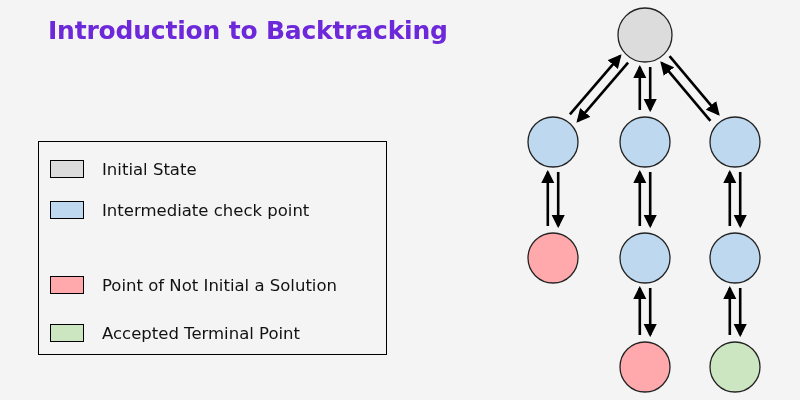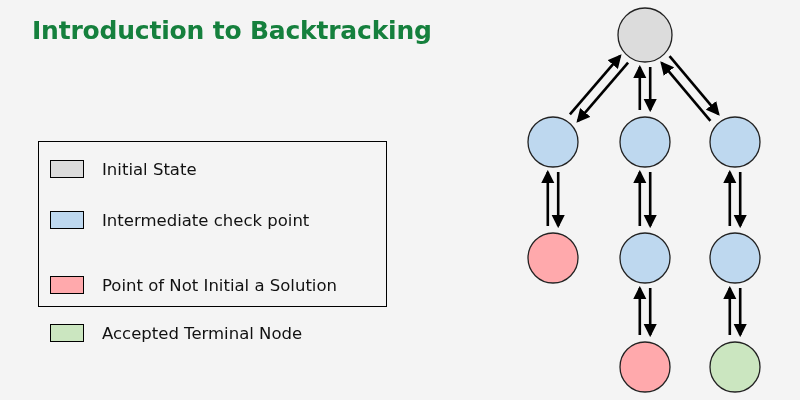--- a/index.html
+++ b/index.html
@@ -9,34 +9,34 @@
   body {
     width: 800px;
     height: 400px;
     background: #f4f4f4;
     font-family: "DejaVu Sans", sans-serif;
     overflow: hidden;
     position: relative;
   }
   #page-title {
     position: absolute;
-    left: 32px;
+    left: 48px;
     top: 16px;
     font-size: 25px;
     font-weight: bold;
-    color: #15803d;
+    color: #6d28d9;
     letter-spacing: -0.2px;
     white-space: nowrap;
   }
   #legend-box {
     position: absolute;
     left: 38px;
     top: 141px;
     width: 349px;
-    height: 166px;
+    height: 214px;
     border: 1.6px solid #000000;
     background: #f4f4f4;
     box-sizing: border-box;
   }
   .legend-row {
     position: absolute;
     left: 11px;
     height: 22px;
     display: flex;
     align-items: center;
@@ -65,31 +65,31 @@
 </head>
 <body>
 
 <div id="page-title">Introduction to Backtracking</div>
 
 <div id="legend-box">
   <div class="legend-row" style="top:16px;">
     <span class="legend-swatch" style="background:#dcdcdc;"></span>
     <span class="legend-label">Initial State</span>
   </div>
-  <div class="legend-row" style="top:67px;">
+  <div class="legend-row" style="top:57px;">
     <span class="legend-swatch" style="background:#bed8ef;"></span>
     <span class="legend-label">Intermediate check point</span>
   </div>
   <div class="legend-row" style="top:132px;">
     <span class="legend-swatch" style="background:#ffa9ac;"></span>
     <span class="legend-label">Point of Not Initial a Solution</span>
   </div>
   <div class="legend-row" style="top:180px;">
     <span class="legend-swatch" style="background:#cbe6c0;"></span>
-    <span class="legend-label">Accepted Terminal Node</span>
+    <span class="legend-label">Accepted Terminal Point</span>
   </div>
 </div>
 
 <svg id="graph" viewBox="0 0 800 400">
   <defs>
     <marker id="arrowhead" markerWidth="5.2" markerHeight="5.2" refX="4.4" refY="2.6" orient="auto" markerUnits="strokeWidth">
       <path d="M0,0 L5.2,2.6 L0,5.2 z" fill="#000000"></path>
     </marker>
   </defs>
   <g id="edges-layer">

